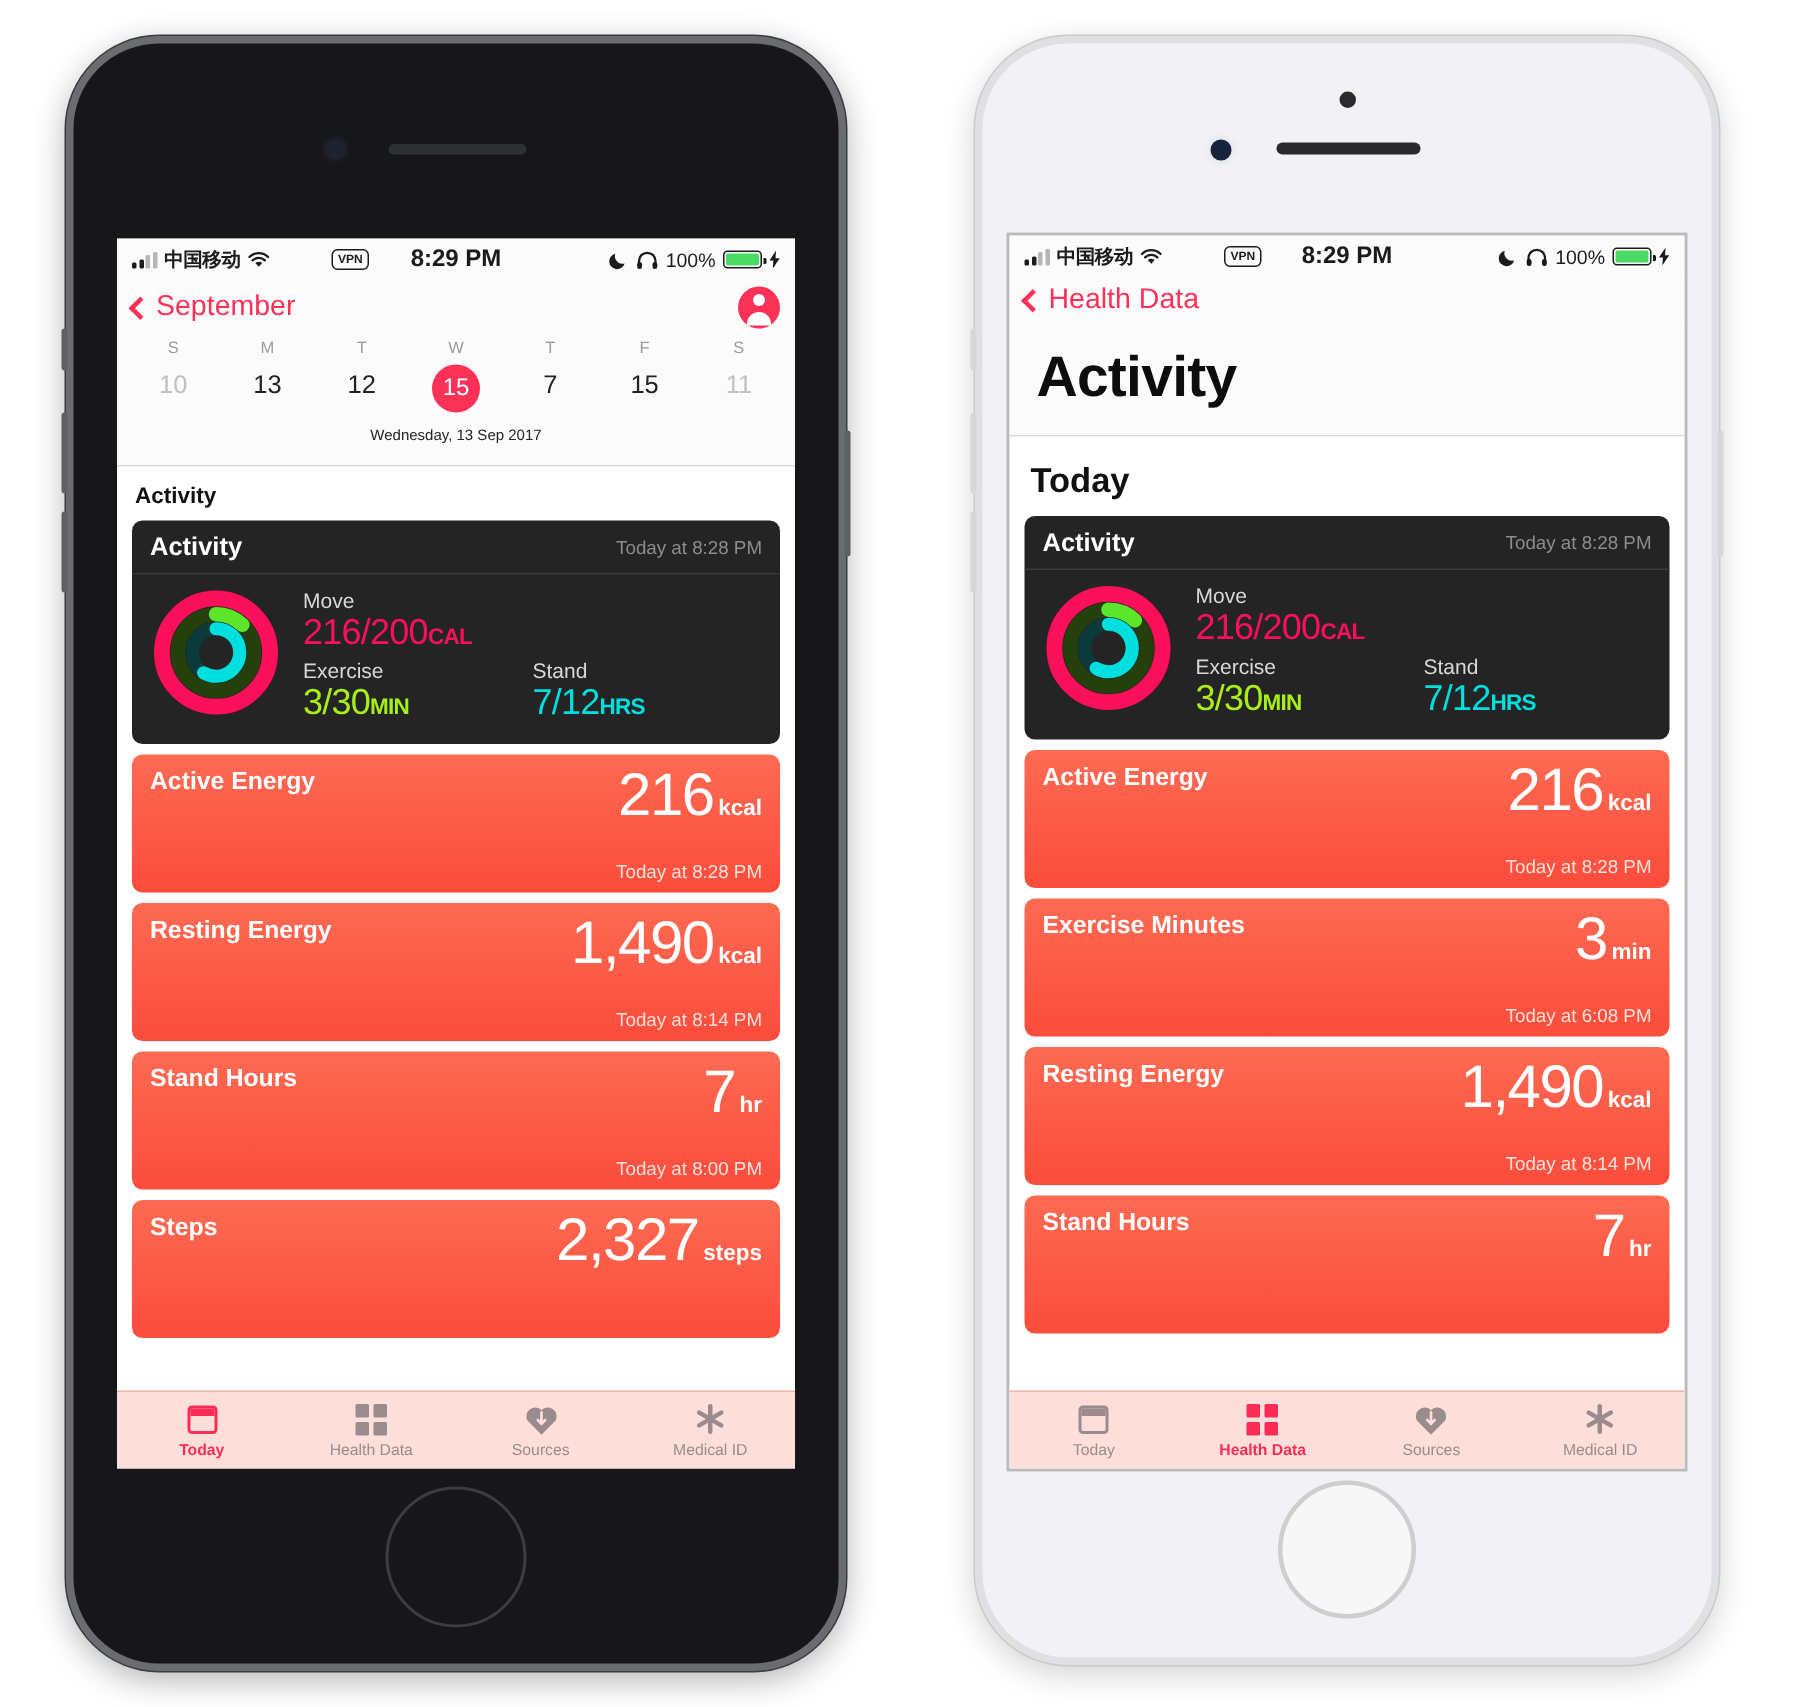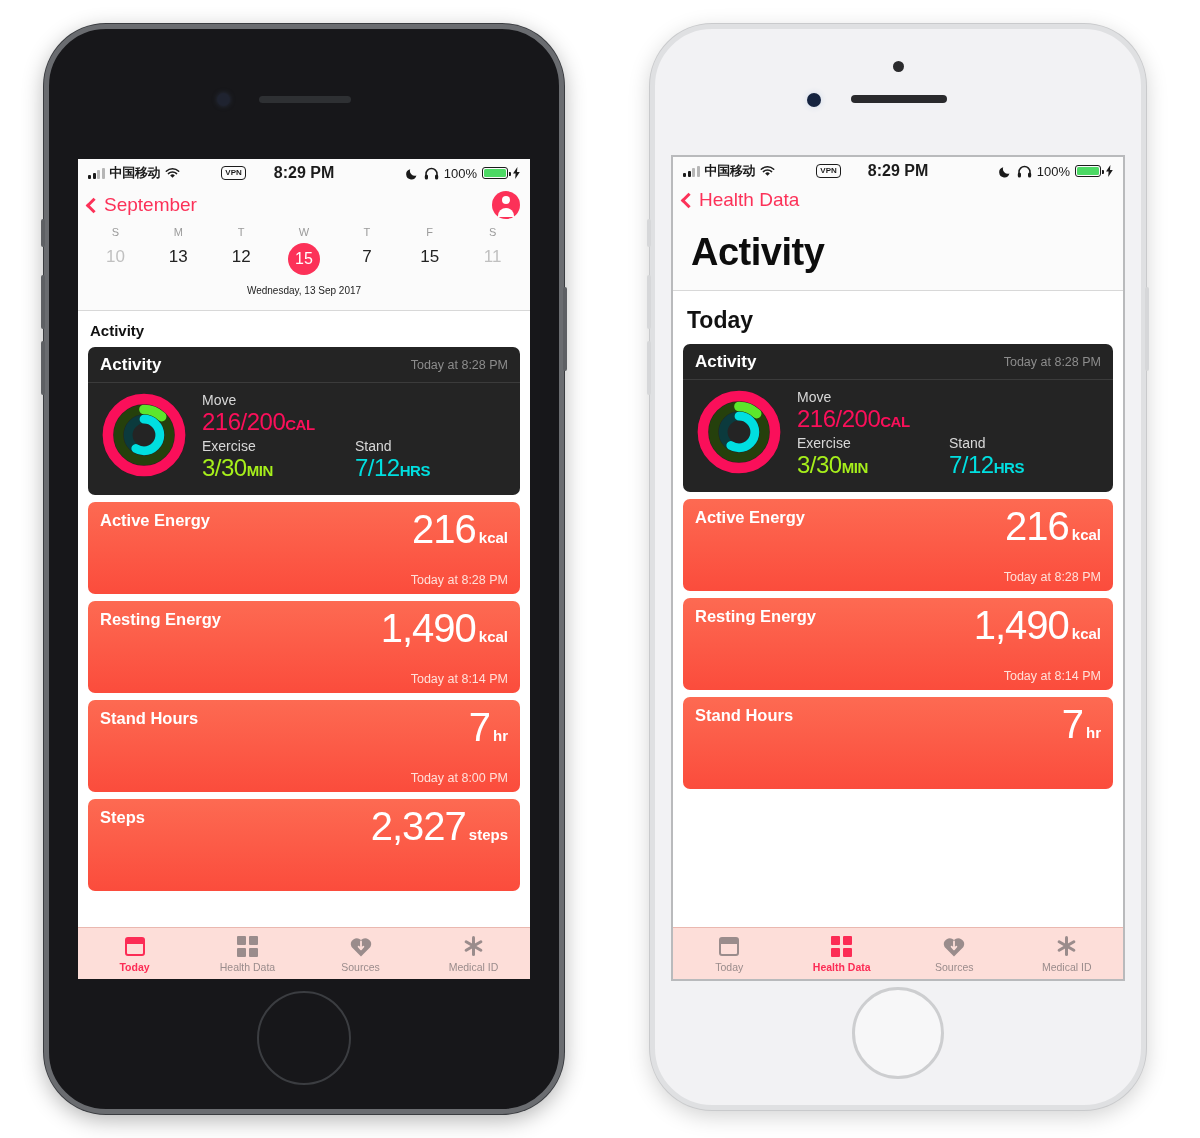--- a/index.html
+++ b/index.html
@@ -448,20 +448,28 @@
 
         <div class="mcard">
           <div class="name">Active Energy</div>
           <div class="valrow">
               <span class="num">216</span>
               <span class="unit">kcal</span>
             </div>
           <div class="when">Today at 8:28 PM</div>
         </div>
         <div class="mcard">
+          <div class="name">Exercise Minutes</div>
+          <div class="valrow">
+              <span class="num">3</span>
+              <span class="unit">min</span>
+            </div>
+          <div class="when">Today at 6:08 PM</div>
+        </div>
+        <div class="mcard">
           <div class="name">Resting Energy</div>
           <div class="valrow">
               <span class="num">1,490</span>
               <span class="unit">kcal</span>
             </div>
           <div class="when">Today at 8:14 PM</div>
         </div>
         <div class="mcard">
           <div class="name">Stand Hours</div>
           <div class="valrow">

